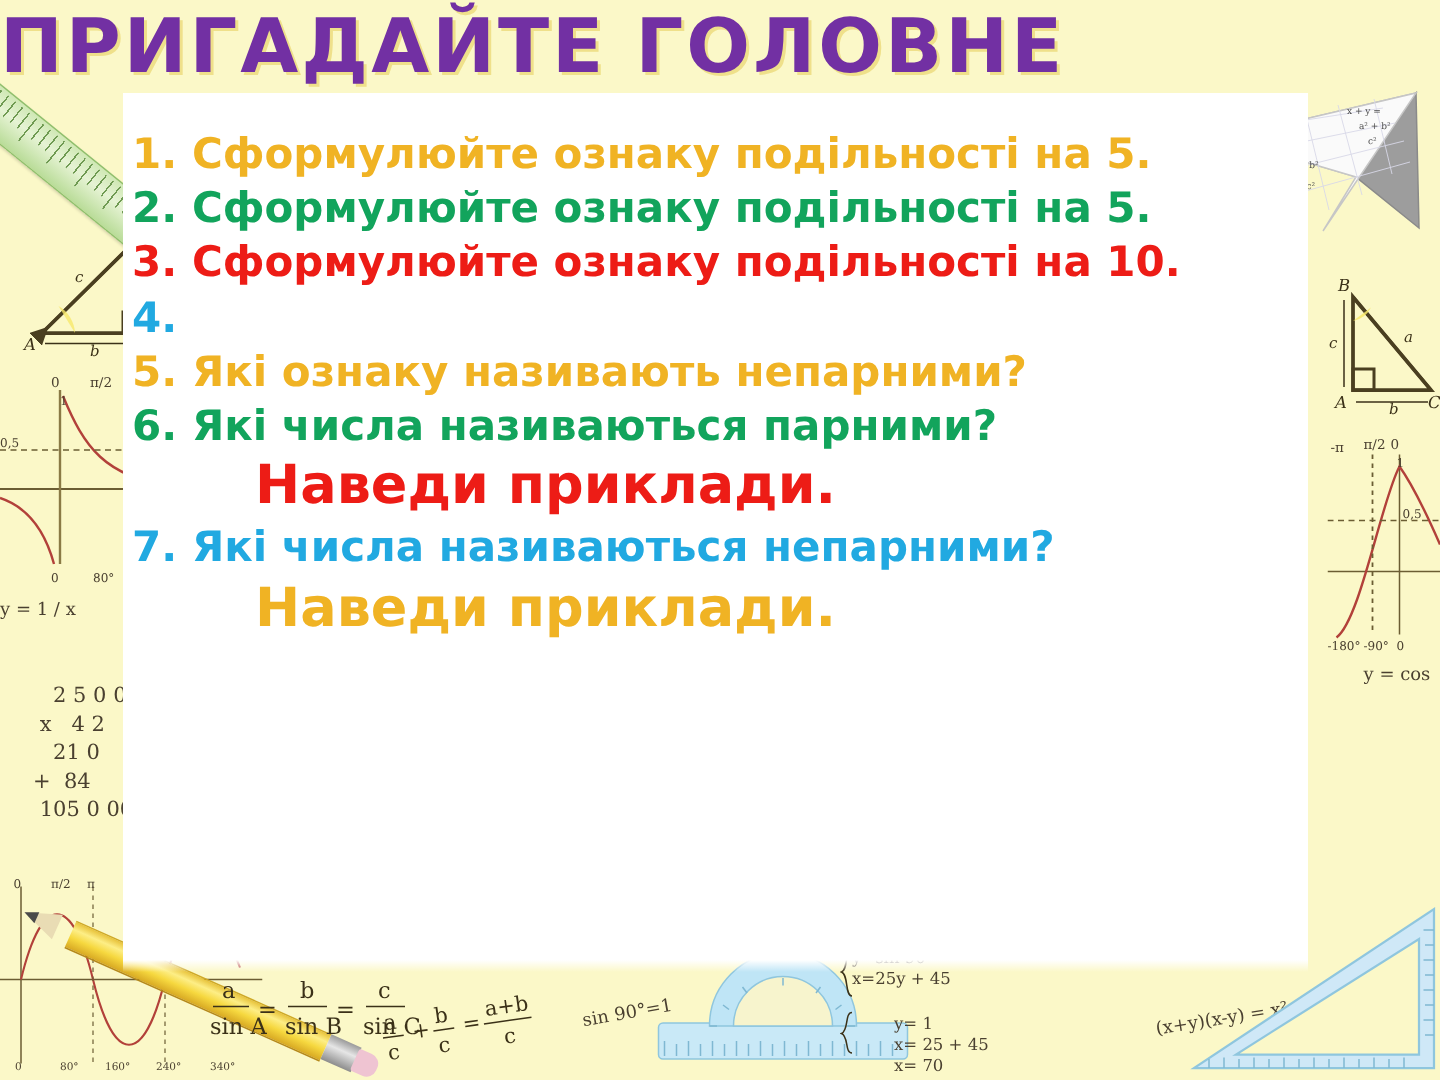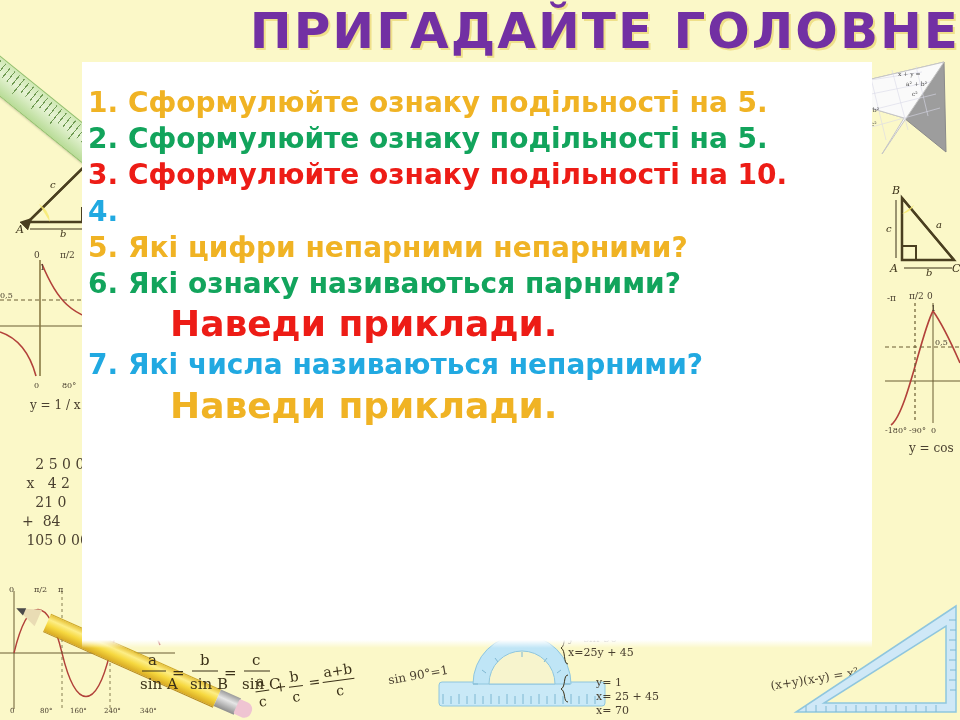--- a/index.html
+++ b/index.html
@@ -121,21 +121,21 @@
     content:"";
     position:absolute; left:0; right:0; bottom:-8px; height:8px;
     background: linear-gradient(180deg, rgba(255,255,255,1), rgba(255,255,255,0));
   }
 
   
   #title {
     position: absolute;
     left: 0; right: 0;
     top: 2px;
-    text-align: right;
+    text-align: left;
     z-index: 4;
     font-family: "DejaVu Sans", sans-serif;
     font-weight: bold;
     font-size: 50px;
     letter-spacing: 2px;
     color: #7230A3;
     text-shadow: 2px 2px 0 #efe08a;
     white-space: nowrap;
   }
 
@@ -217,21 +217,21 @@
         <line x1="100" y1="12" x2="100" y2="128" stroke="#6b5d33" stroke-width="1" stroke-dasharray="4,4"></line>
         <text x="34" y="10" font-family="DejaVu Serif, serif" font-size="9" fill="#4a4030">0</text>
         <text x="40" y="22" font-family="DejaVu Serif, serif" font-size="8" fill="#4a4030">1</text>
         <text x="0" y="50" font-family="DejaVu Serif, serif" font-size="8" fill="#4a4030">0,5</text>
         <text x="60" y="10" font-family="DejaVu Serif, serif" font-size="9" fill="#4a4030">π/2</text>
         <text x="97" y="12" font-family="DejaVu Serif, serif" font-size="9" fill="#4a4030">π</text>
         <text x="34" y="140" font-family="DejaVu Serif, serif" font-size="8" fill="#4a4030">0</text>
         <text x="62" y="140" font-family="DejaVu Serif, serif" font-size="8" fill="#4a4030">80°</text>
         <text x="92" y="140" font-family="DejaVu Serif, serif" font-size="8" fill="#4a4030">160°</text>
       </svg>
-      <div class="mini-note" style="margin-left:30px; margin-top:-4px; font-size:12px;">y = 1 / x</div>
+      <div class="mini-note" style="margin-top:-4px; font-size:12px;">y = 1 / x</div>
     </div>
 
     <div class="deco mini-note" style="left:22px; top:455px; font-size:14px; line-height:1.35;">   2 5 0 0
  x   4 2
    21 0
 +  84
  105 0 00</div>
 
     <div class="deco" style="left:0px; top:585px;">
       <svg width="175" height="130" viewBox="0 0 175 130">
@@ -464,25 +464,25 @@
       </div>
       <div class="li" style="color: rgb(237, 28, 22);">
         <span class="num">3.</span>
         <span class="txt">Сформулюйте ознаку подільності на 10.</span>
       </div>
       <div class="li" style="color: rgb(33, 169, 225);">
         <span class="num">4.</span>
       </div>
       <div class="li" style="color: rgb(240, 179, 36);">
         <span class="num">5.</span>
-        <span class="txt">Які цифри непарними непарними?</span>
+        <span class="txt">Які ознаку називають непарними?</span>
       </div>
       <div class="li" style="color: rgb(18, 164, 92);">
         <span class="num">6.</span>
-        <span class="txt">Які ознаку називаються парними?</span>
+        <span class="txt">Які числа називаються парними?</span>
       </div>
       <div class="sub" style="color: rgb(237, 28, 22);">Наведи приклади.</div>
       <div class="li" style="color: rgb(33, 169, 225);">
         <span class="num">7.</span>
         <span class="txt">Які числа називаються непарними?</span>
       </div>
       <div class="sub" style="color: rgb(240, 179, 36);">Наведи приклади.</div>
     </div>
 
 </div>

